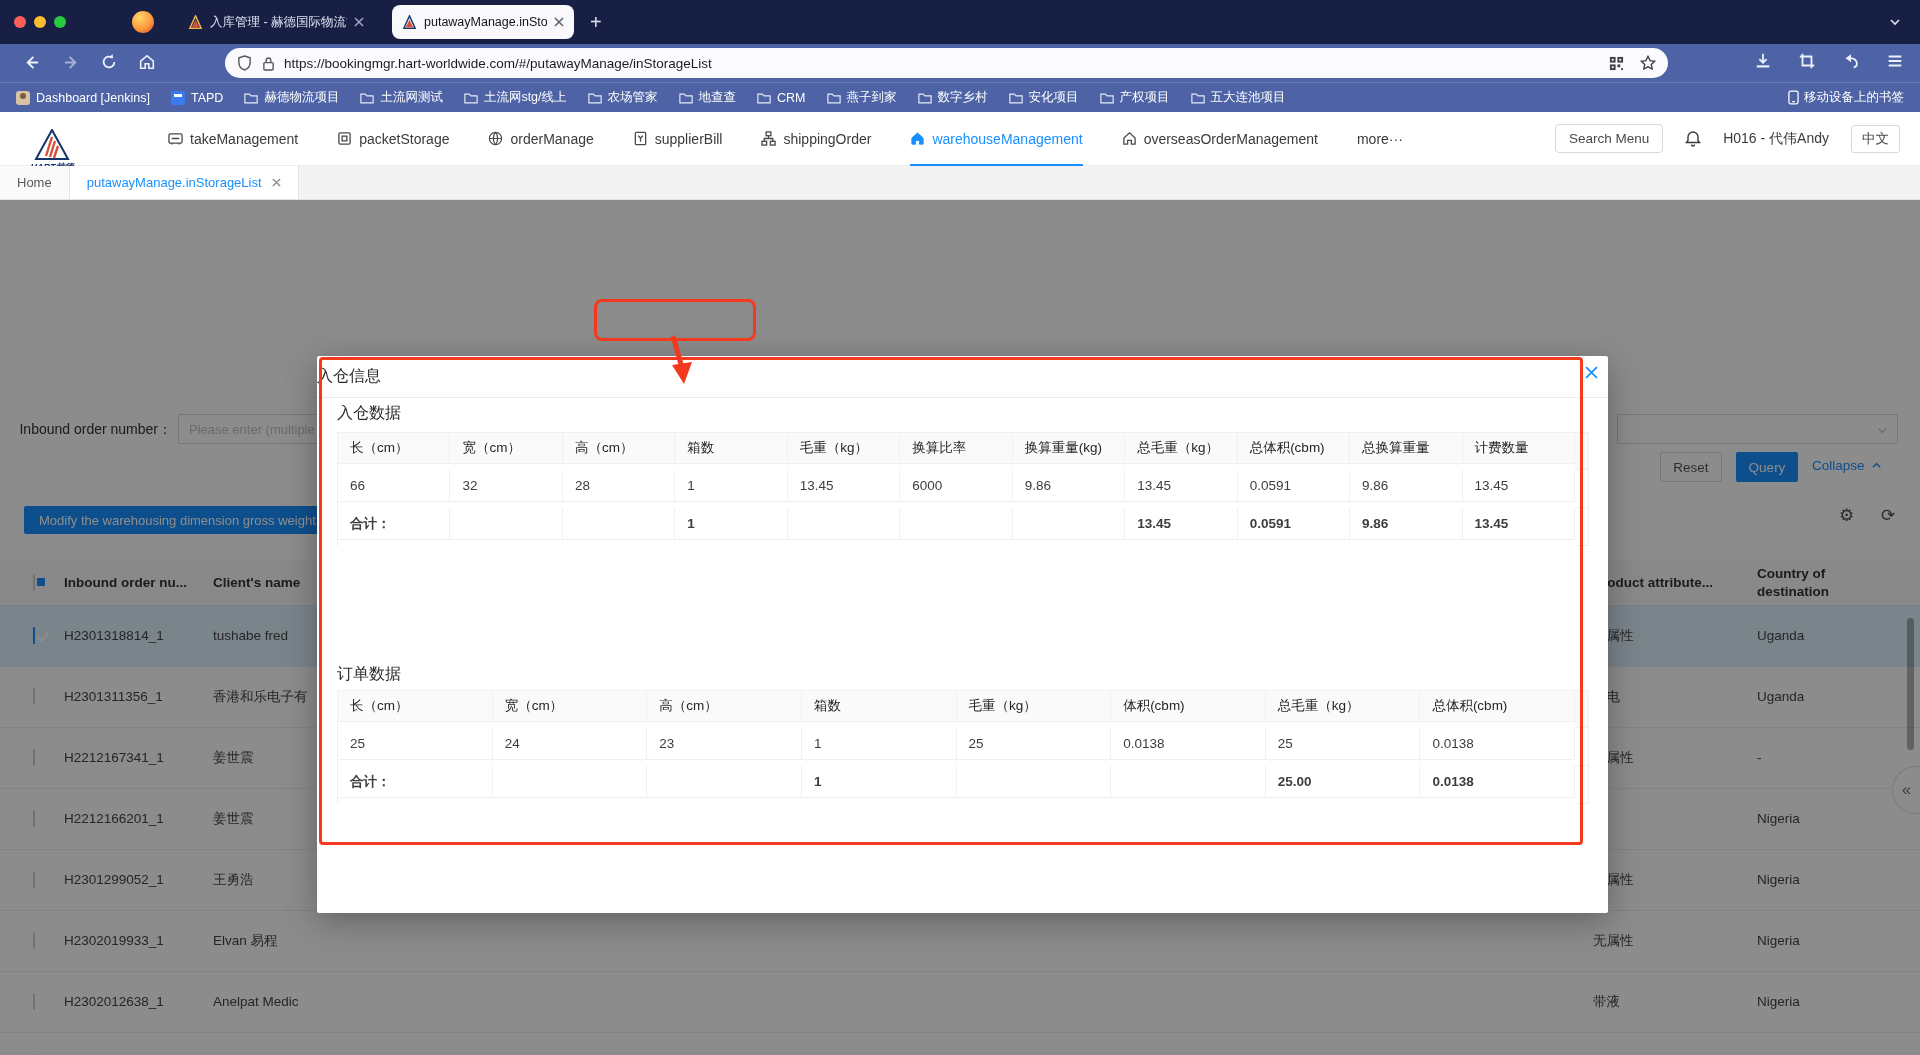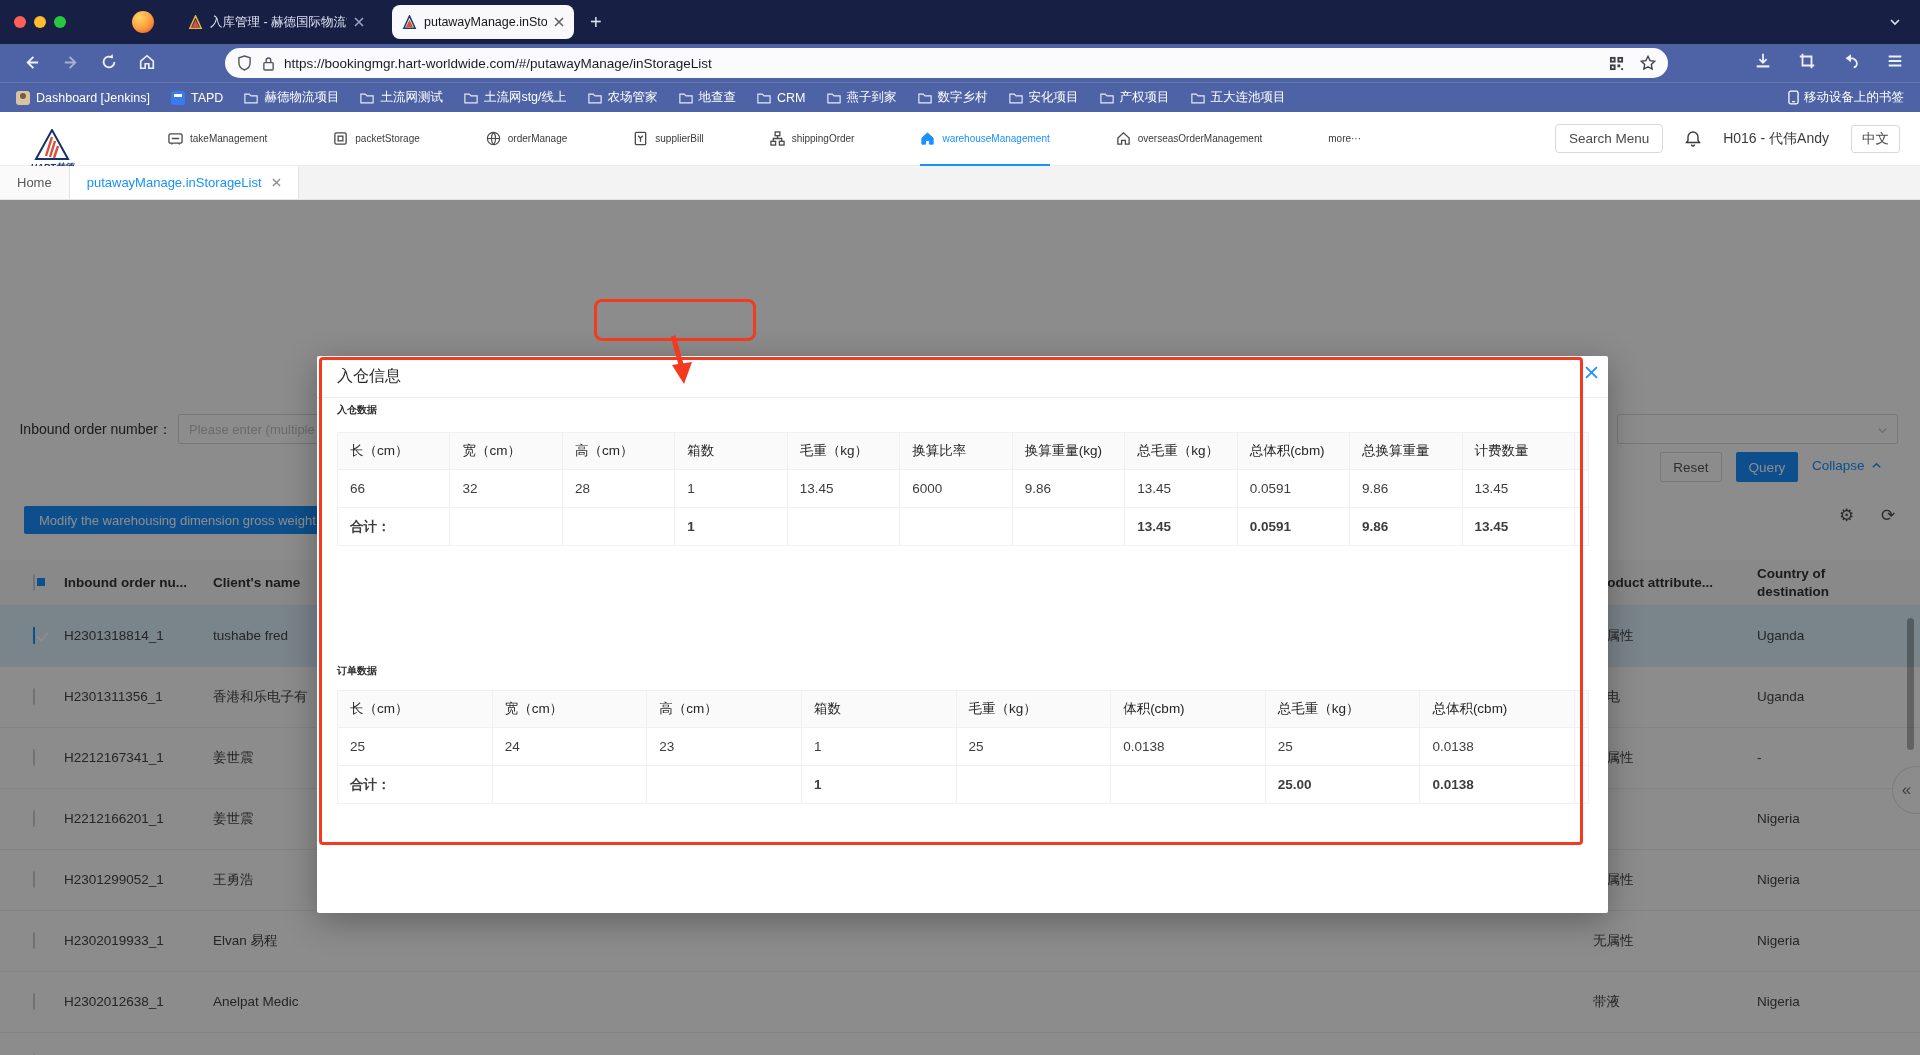--- a/index.html
+++ b/index.html
@@ -38,21 +38,21 @@
   .bm-right { margin-left:auto; display:flex; align-items:center; gap:5px; }
   .fav-jk { width:14px; height:14px; border-radius:3px; background:#d9c3a5; position:relative; overflow:hidden; }
   .fav-jk::after{ content:""; position:absolute; left:4px; top:2px; width:6px; height:6px; border-radius:50%; background:#7a5b3a;}
   .fav-tapd { width:14px; height:14px; border-radius:3px; background:#3a7af0; position:relative; }
   .fav-tapd::after { content:""; position:absolute; left:3px; top:3px; width:8px; height:3px; background:#fff; }
 
   
   #appnav { position:absolute; left:0; top:112px; width:1920px; height:54px; background:#fff; border-bottom:1px solid #ededed; display:flex; align-items:center; }
   .logo { position:absolute; left:26px; top:17px; width:52px; text-align:center; }
   .logo .lt { font-size:9px; font-weight:700; font-style:italic; color:#15336b; letter-spacing:0; }
-  .menu { display:flex; gap:66px; margin-left:168px; font-size:10px; color:#3a3a3a; height:54px; align-items:center; }
+  .menu { display:flex; gap:39px; margin-left:168px; font-size:14px; color:#3a3a3a; height:54px; align-items:center; }
   .mi { display:flex; align-items:center; gap:7px; height:54px; cursor:pointer; }
   .mi svg { stroke:#4a4a4a; }
   .mi.active { color:#1890ff; box-shadow:inset 0 -2px 0 #1890ff; }
   .mi.active svg { stroke:#1890ff; }
   .nav-right { margin-left:auto; margin-right:20px; display:flex; align-items:center; gap:22px; font-size:14px; color:#3a3a3a; }
   .smbtn { border:1px solid #d9d9d9; border-radius:4px; padding:6px 13px; font-size:13.5px; color:#4a4a4a; }
   .langbtn { border:1px solid #d9d9d9; border-radius:3px; padding:4px 10px; font-size:13.5px; color:#4a4a4a; }
 
   
   #ptabs { position:absolute; left:0; top:166px; width:1920px; height:34px; background:#f3f3f3; border-bottom:1px solid #e3e3e3; display:flex; }
@@ -90,26 +90,26 @@
   .cb.ind::after { content:""; position:absolute; left:3px; top:3px; width:8px; height:8px; background:#1890ff; }
   .vbar { position:absolute; left:1907px; top:418px; width:7px; height:132px; border-radius:4px; background:rgba(0,0,0,.30); }
   .drawer { position:absolute; left:1892px; top:566px; width:28px; height:48px; background:#fff; border:1px solid #e2e2e2;
             border-right:none; border-radius:24px 0 0 24px; color:#737373; font-size:17px;
             display:flex; align-items:center; justify-content:center; }
 
   
   #mask { position:absolute; left:0; top:200px; width:1920px; height:855px; background:rgba(0,0,0,.45); z-index:40; }
   #modal { position:absolute; left:317px; top:356px; width:1291px; height:557px; background:#fff; border-radius:2px; z-index:50;
            box-shadow:0 8px 34px rgba(0,0,0,.3); }
-  .mtitle { height:42px; border-bottom:1px solid #ececec; display:flex; align-items:center; padding-left:20px; font-size:16px; color:#2b2b2b; }
+  .mtitle { height:42px; border-bottom:1px solid #ececec; display:flex; align-items:center; font-size:16px; color:#2b2b2b; }
   .mclose { position:absolute; right:10px; top:10px; }
-  .msec { position:absolute; left:20px; font-size:10px; font-weight:700; color:#2b2b2b; }
+  .msec { position:absolute; left:20px; font-size:16px; font-weight:400; color:#2b2b2b; }
   .mtable { position:absolute; left:20px; width:1252px; }
   .mrow { display:flex; border-left:1px solid #f0f0f0; }
-  .mcell { flex:1; height:38px; display:flex; align-items:center; padding-left:12px; border-right:1px solid #f0f0f0;
+  .mcell { flex:1; height:32px; display:flex; align-items:center; padding-left:12px; border-right:1px solid #f0f0f0;
            border-bottom:1px solid #f0f0f0; font-size:13.5px; color:#3d3d3d; min-width:0; white-space:nowrap; overflow:hidden; }
   .mgut { flex:0 0 14px; height:38px; border-right:1px solid #f0f0f0; border-bottom:1px solid #f0f0f0; }
   .mhead .mcell, .mhead .mgut { background:#fafafa; border-top:1px solid #f0f0f0; color:#262626; }
   .mtotal .mcell { font-weight:700; }
 
   
   .ann { position:absolute; z-index:60; pointer-events:none; }
   .ann-btn { left:594px; top:299px; width:162px; height:42px; border:3px solid #f5391f; border-radius:8px; }
   .ann-modal { left:319px; top:357px; width:1264px; height:488px; border:3px solid #f5391f; border-radius:4px; }
 </style>

